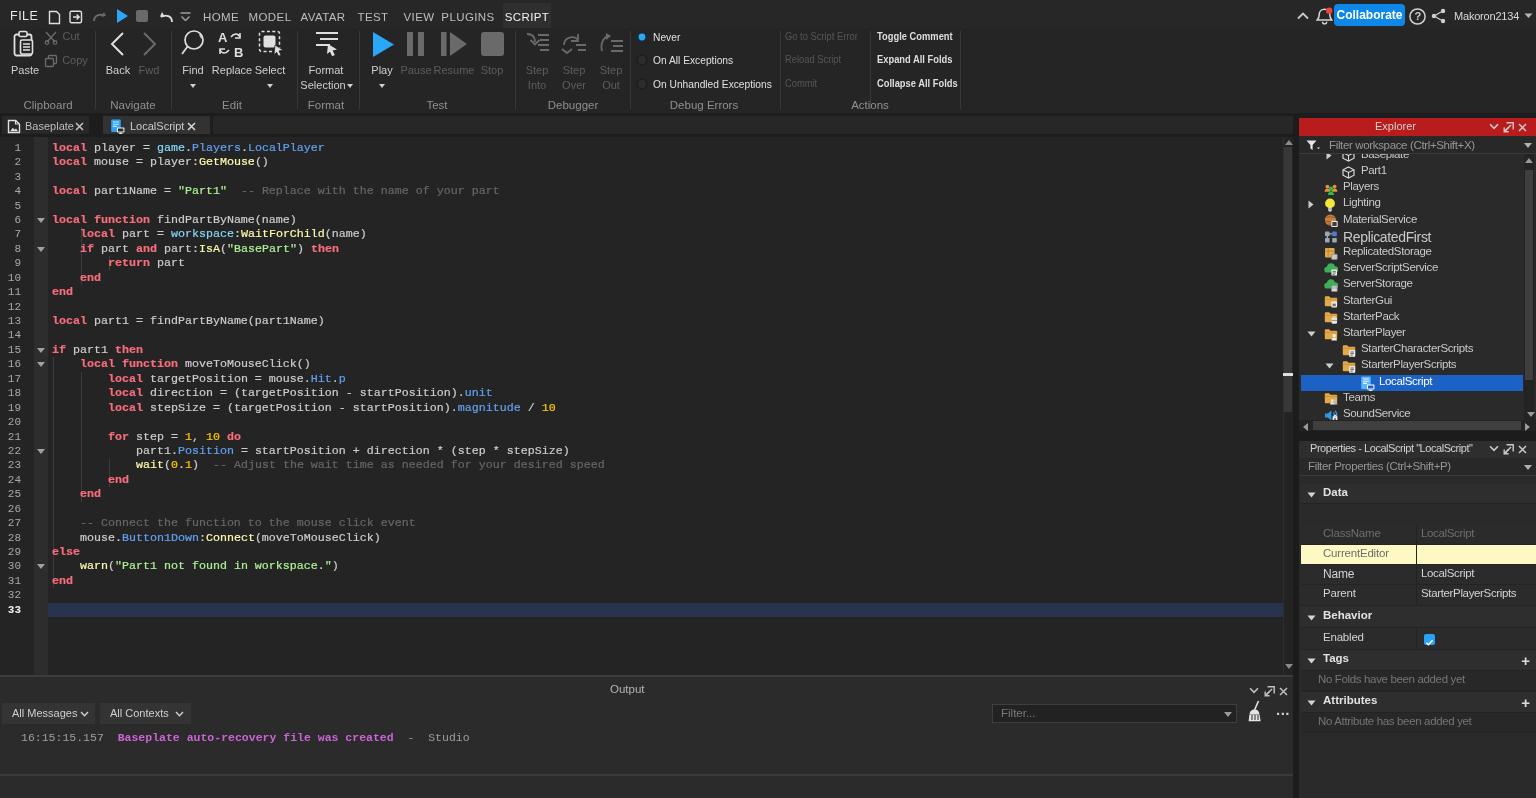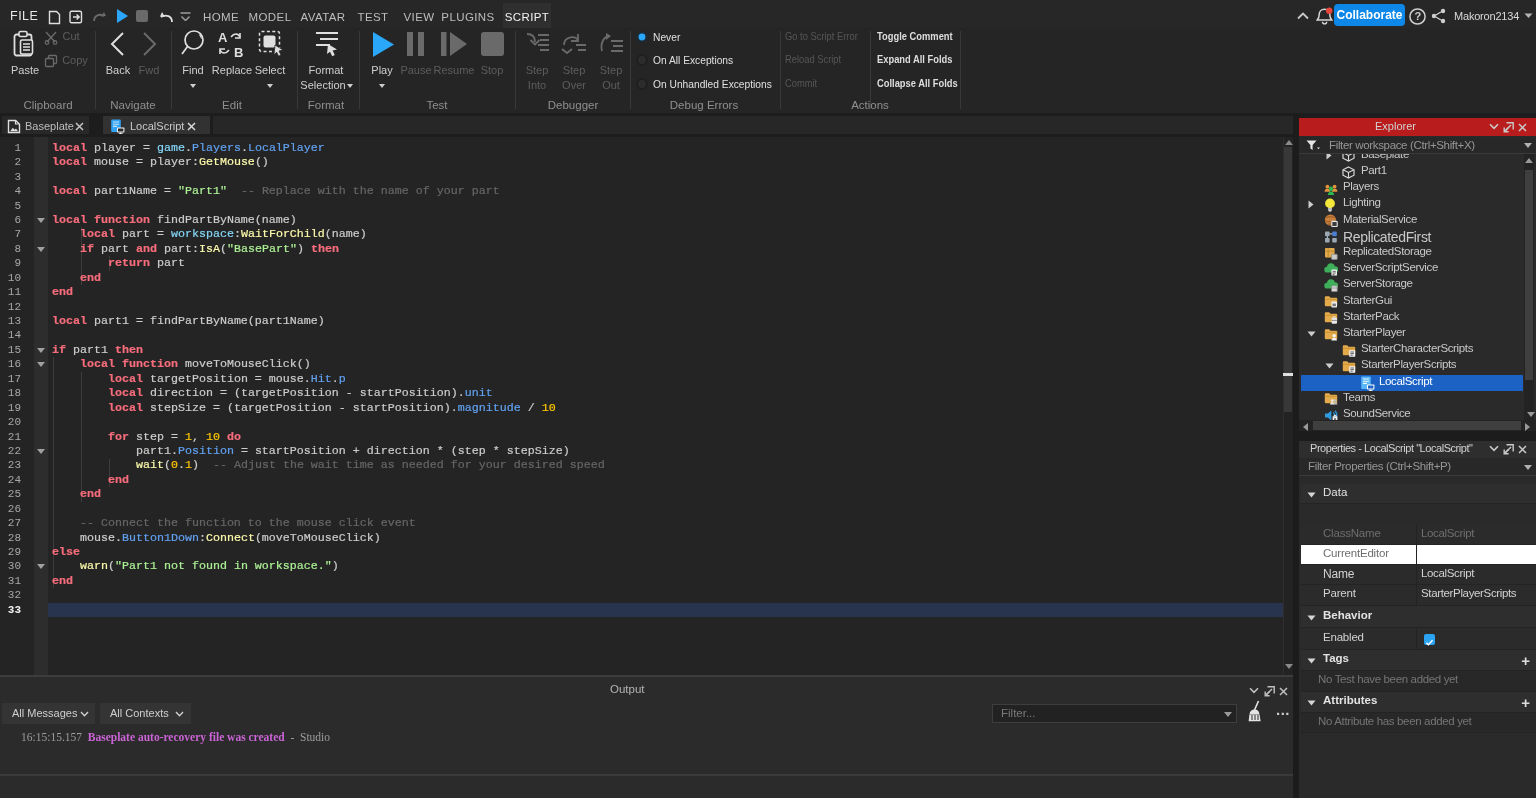--- a/index.html
+++ b/index.html
@@ -550,28 +550,28 @@
 <div class="abs" style="left:1299px;top:458px;width:237px;height:18px;background:#282828;border-bottom:1px solid #3a3a3a">
   <div style="position:absolute;left:9px;top:2px;font-size:11.5px;letter-spacing:-0.35px;color:#969696">Filter Properties (Ctrl+Shift+P)</div>
   <svg style="position:absolute;left:225px;top:7px" width="8" height="5" viewBox="0 0 8 5">
         <path d="M0 0h8L4 5z" fill="#b0b0b0"></path>
       </svg>
 </div>
 <div style="position:absolute;left:1301px;top:484px;width:235px;height:20px;background:#2e2e2e;border-bottom:1px solid #232323">
       <svg style="position:absolute;left:6px;top:7.5px" width="9" height="6" viewBox="0 0 9 6" fill="none">
         <path d="M0.5 0.5h8L4.5 5.5z" fill="#d5d5d5"></path>
       </svg>
-      <div style="position:absolute;left:22px;top:2px;font-size:11.5px;font-weight:normal;color:#e2e2e2">Data</div>
+      <div style="position:absolute;left:22px;top:2px;font-size:11.5px;font-weight:bold;color:#e2e2e2">Data</div>
     </div>
 <div style="position:absolute;left:1301px;top:525px;width:235px;height:20px;background:#2b2b2b;border-bottom:1px solid #242424">
       <div style="position:absolute;left:22px;top:2px;font-size:11.5px;letter-spacing:-0.2px;color:#6e6e6e">ClassName</div>
       <div style="position:absolute;left:115px;top:0;width:1px;height:20px;background:#232323"></div>
       <div style="position:absolute;left:120px;top:2px;font-size:11.5px;letter-spacing:-0.35px;color:#6e6e6e">LocalScript</div>
     </div>
-<div style="position:absolute;left:1301px;top:545px;width:235px;height:20px;background:#ffffff;border-bottom:1px solid #242424">
+<div style="position:absolute;left:1301px;top:545px;width:235px;height:20px;background:#fef9c3;border-bottom:1px solid #242424">
       <div style="position:absolute;left:22px;top:2px;font-size:11.5px;letter-spacing:-0.2px;color:#6e6e6e">CurrentEditor</div>
       <div style="position:absolute;left:115px;top:0;width:1px;height:20px;background:#232323"></div>
     </div>
 <div style="position:absolute;left:1301px;top:565px;width:235px;height:20px;background:#2b2b2b;border-bottom:1px solid #242424">
       <div style="position:absolute;left:22px;top:2px;font-size:12px;letter-spacing:-0.2px;color:#d2d2d2">Name</div>
       <div style="position:absolute;left:115px;top:0;width:1px;height:20px;background:#232323"></div>
       <div style="position:absolute;left:120px;top:2px;font-size:11.5px;letter-spacing:-0.35px;color:#d2d2d2">LocalScript</div>
     </div>
 <div style="position:absolute;left:1301px;top:585px;width:235px;height:21px;background:#2b2b2b;border-bottom:1px solid #242424">
       <div style="position:absolute;left:22px;top:2px;font-size:11.5px;letter-spacing:-0.2px;color:#d2d2d2">Parent</div>
@@ -592,21 +592,21 @@
       <div style="position:absolute;left:22px;top:3px;font-size:11.5px;font-weight:bold;color:#e2e2e2">Behavior</div>
     </div>
 <div style="position:absolute;left:1301px;top:650px;width:235px;height:21px;background:#2e2e2e;border-bottom:1px solid #232323">
       <svg style="position:absolute;left:6px;top:8.0px" width="9" height="6" viewBox="0 0 9 6" fill="none">
         <path d="M0.5 0.5h8L4.5 5.5z" fill="#d5d5d5"></path>
       </svg>
       <div style="position:absolute;left:22px;top:2px;font-size:11.5px;font-weight:bold;color:#e2e2e2">Tags</div>
       <div style="position:absolute;right:6px;top:2px;font-size:15px;color:#dcdcdc;font-weight:bold">+</div>
     </div>
 <div style="position:absolute;left:1301px;top:671px;width:235px;height:21px;background:#282828;border-bottom:1px solid #242424">
-      <div style="position:absolute;left:17px;top:2px;font-size:11.5px;letter-spacing:-0.35px;color:#757575">No Test have been added yet</div>
+      <div style="position:absolute;left:17px;top:2px;font-size:11.5px;letter-spacing:-0.35px;color:#757575">No Folds have been added yet</div>
     </div>
 <div style="position:absolute;left:1301px;top:692px;width:235px;height:21px;background:#2e2e2e;border-bottom:1px solid #232323">
       <svg style="position:absolute;left:6px;top:8.0px" width="9" height="6" viewBox="0 0 9 6" fill="none">
         <path d="M0.5 0.5h8L4.5 5.5z" fill="#d5d5d5"></path>
       </svg>
       <div style="position:absolute;left:22px;top:2px;font-size:11.5px;font-weight:bold;color:#e2e2e2">Attributes</div>
       <div style="position:absolute;right:6px;top:2px;font-size:15px;color:#dcdcdc;font-weight:bold">+</div>
     </div>
 <div style="position:absolute;left:1301px;top:713px;width:235px;height:20px;background:#282828;border-bottom:1px solid #242424">
       <div style="position:absolute;left:17px;top:2px;font-size:11.5px;letter-spacing:-0.35px;color:#757575">No Attribute has been added yet</div>
@@ -646,15 +646,15 @@
         <path d="M0 0h8L4 5z" fill="#9a9a9a"></path>
       </svg>
 </div>
 <svg class="abs" style="left:1246px;top:700px" width="18" height="26" viewBox="0 0 18 26">
       <path d="M12.5 1l-4 9" stroke="#e4e4e4" stroke-width="1.6"></path>
       <path d="M8.8 9.6c2.6 0 4.6 2 4.6 4.6l-9.8 0c0-2.6 2.2-4.6 5.2-4.6z" fill="#e4e4e4"></path>
       <path d="M3.4 14.4h10.2l1 6.8H2.6z" fill="#e4e4e4"></path>
       <path d="M6 15v5M9 15v5M12 15v5" stroke="#2b2b2b" stroke-width="1"></path>
     </svg>
 <div class="abs" style="left:1276px;top:701px;font-size:15px;font-weight:bold;color:#cdcdcd;letter-spacing:0.5px">...</div>
-<div class="abs" style="left:21px;top:731px;font-family:Liberation Serif, serif;font-size:11.5px;white-space:pre;color:#9d9d9d">16:15:15.157  <span style="color:#cb64d6;font-weight:bold">Baseplate auto-recovery file was created</span>  -  Studio</div>
+<div class="abs" style="left:21px;top:731px;font-family:Liberation Mono, monospace;font-size:11.5px;white-space:pre;color:#9d9d9d">16:15:15.157  <span style="color:#cb64d6;font-weight:bold">Baseplate auto-recovery file was created</span>  -  Studio</div>
 <div class="abs" style="left:0;top:774px;width:1293px;height:2px;background:#3a3a3a"></div>
 
 </div>
 </body></html>

